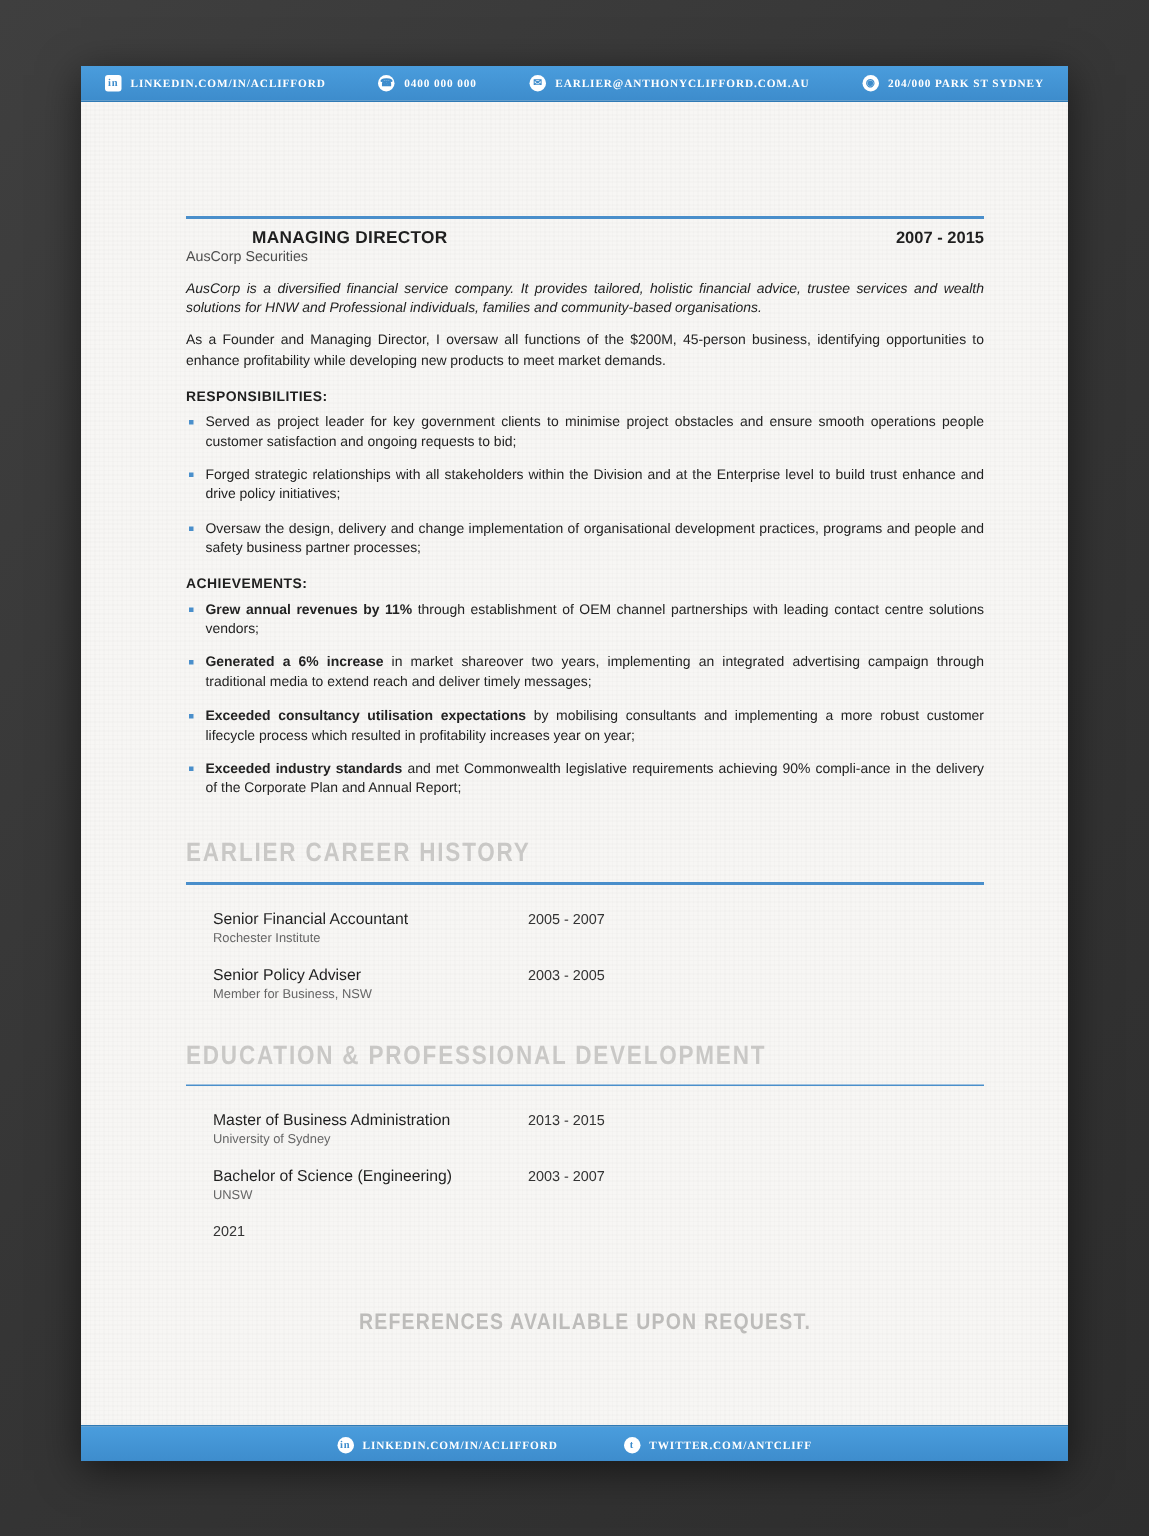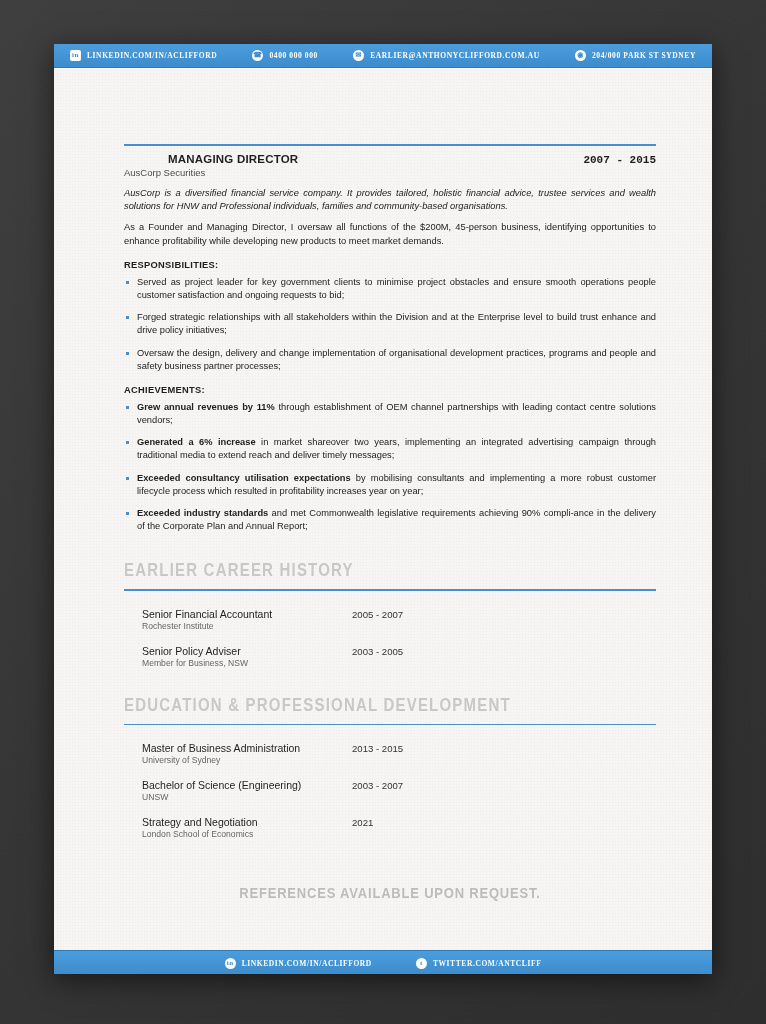--- a/index.html
+++ b/index.html
@@ -101,21 +101,20 @@
   .job-title {
     font-size: 11.5px;
     font-weight: bold;
     color: #1f1f1f;
     letter-spacing: 0.2px;
   }
   .job-dates {
     font-size: 11px;
     font-weight: bold;
     color: #1f1f1f;
-    font-family: Liberation Mono, monospace;
   }
   .job-company {
     font-size: 9.5px;
     color: #4d4d4d;
     margin-top: 1px;
   }
   .job-intro {
     font-size: 9.3px;
     line-height: 1.42;
     color: #222;
@@ -299,24 +298,20 @@
             <div class="entry-dates">2013 - 2015</div>
           </div>
           <div class="entry">
             <div class="entry-main">
               <div class="entry-title">Bachelor of Science (Engineering)</div>
               <div class="entry-sub">UNSW</div>
             </div>
             <div class="entry-dates">2003 - 2007</div>
           </div>
           <div class="entry">
-            <div class="entry-main">
-              <div class="entry-title">Strategy and Negotiation</div>
-              <div class="entry-sub">London School of Economics</div>
-            </div>
             <div class="entry-dates">2021</div>
           </div>
         </div>
 
         <div class="references">REFERENCES AVAILABLE UPON REQUEST.</div>
       </div>
     </div>
 
     <div class="bottombar">
       <div class="contact-item">

